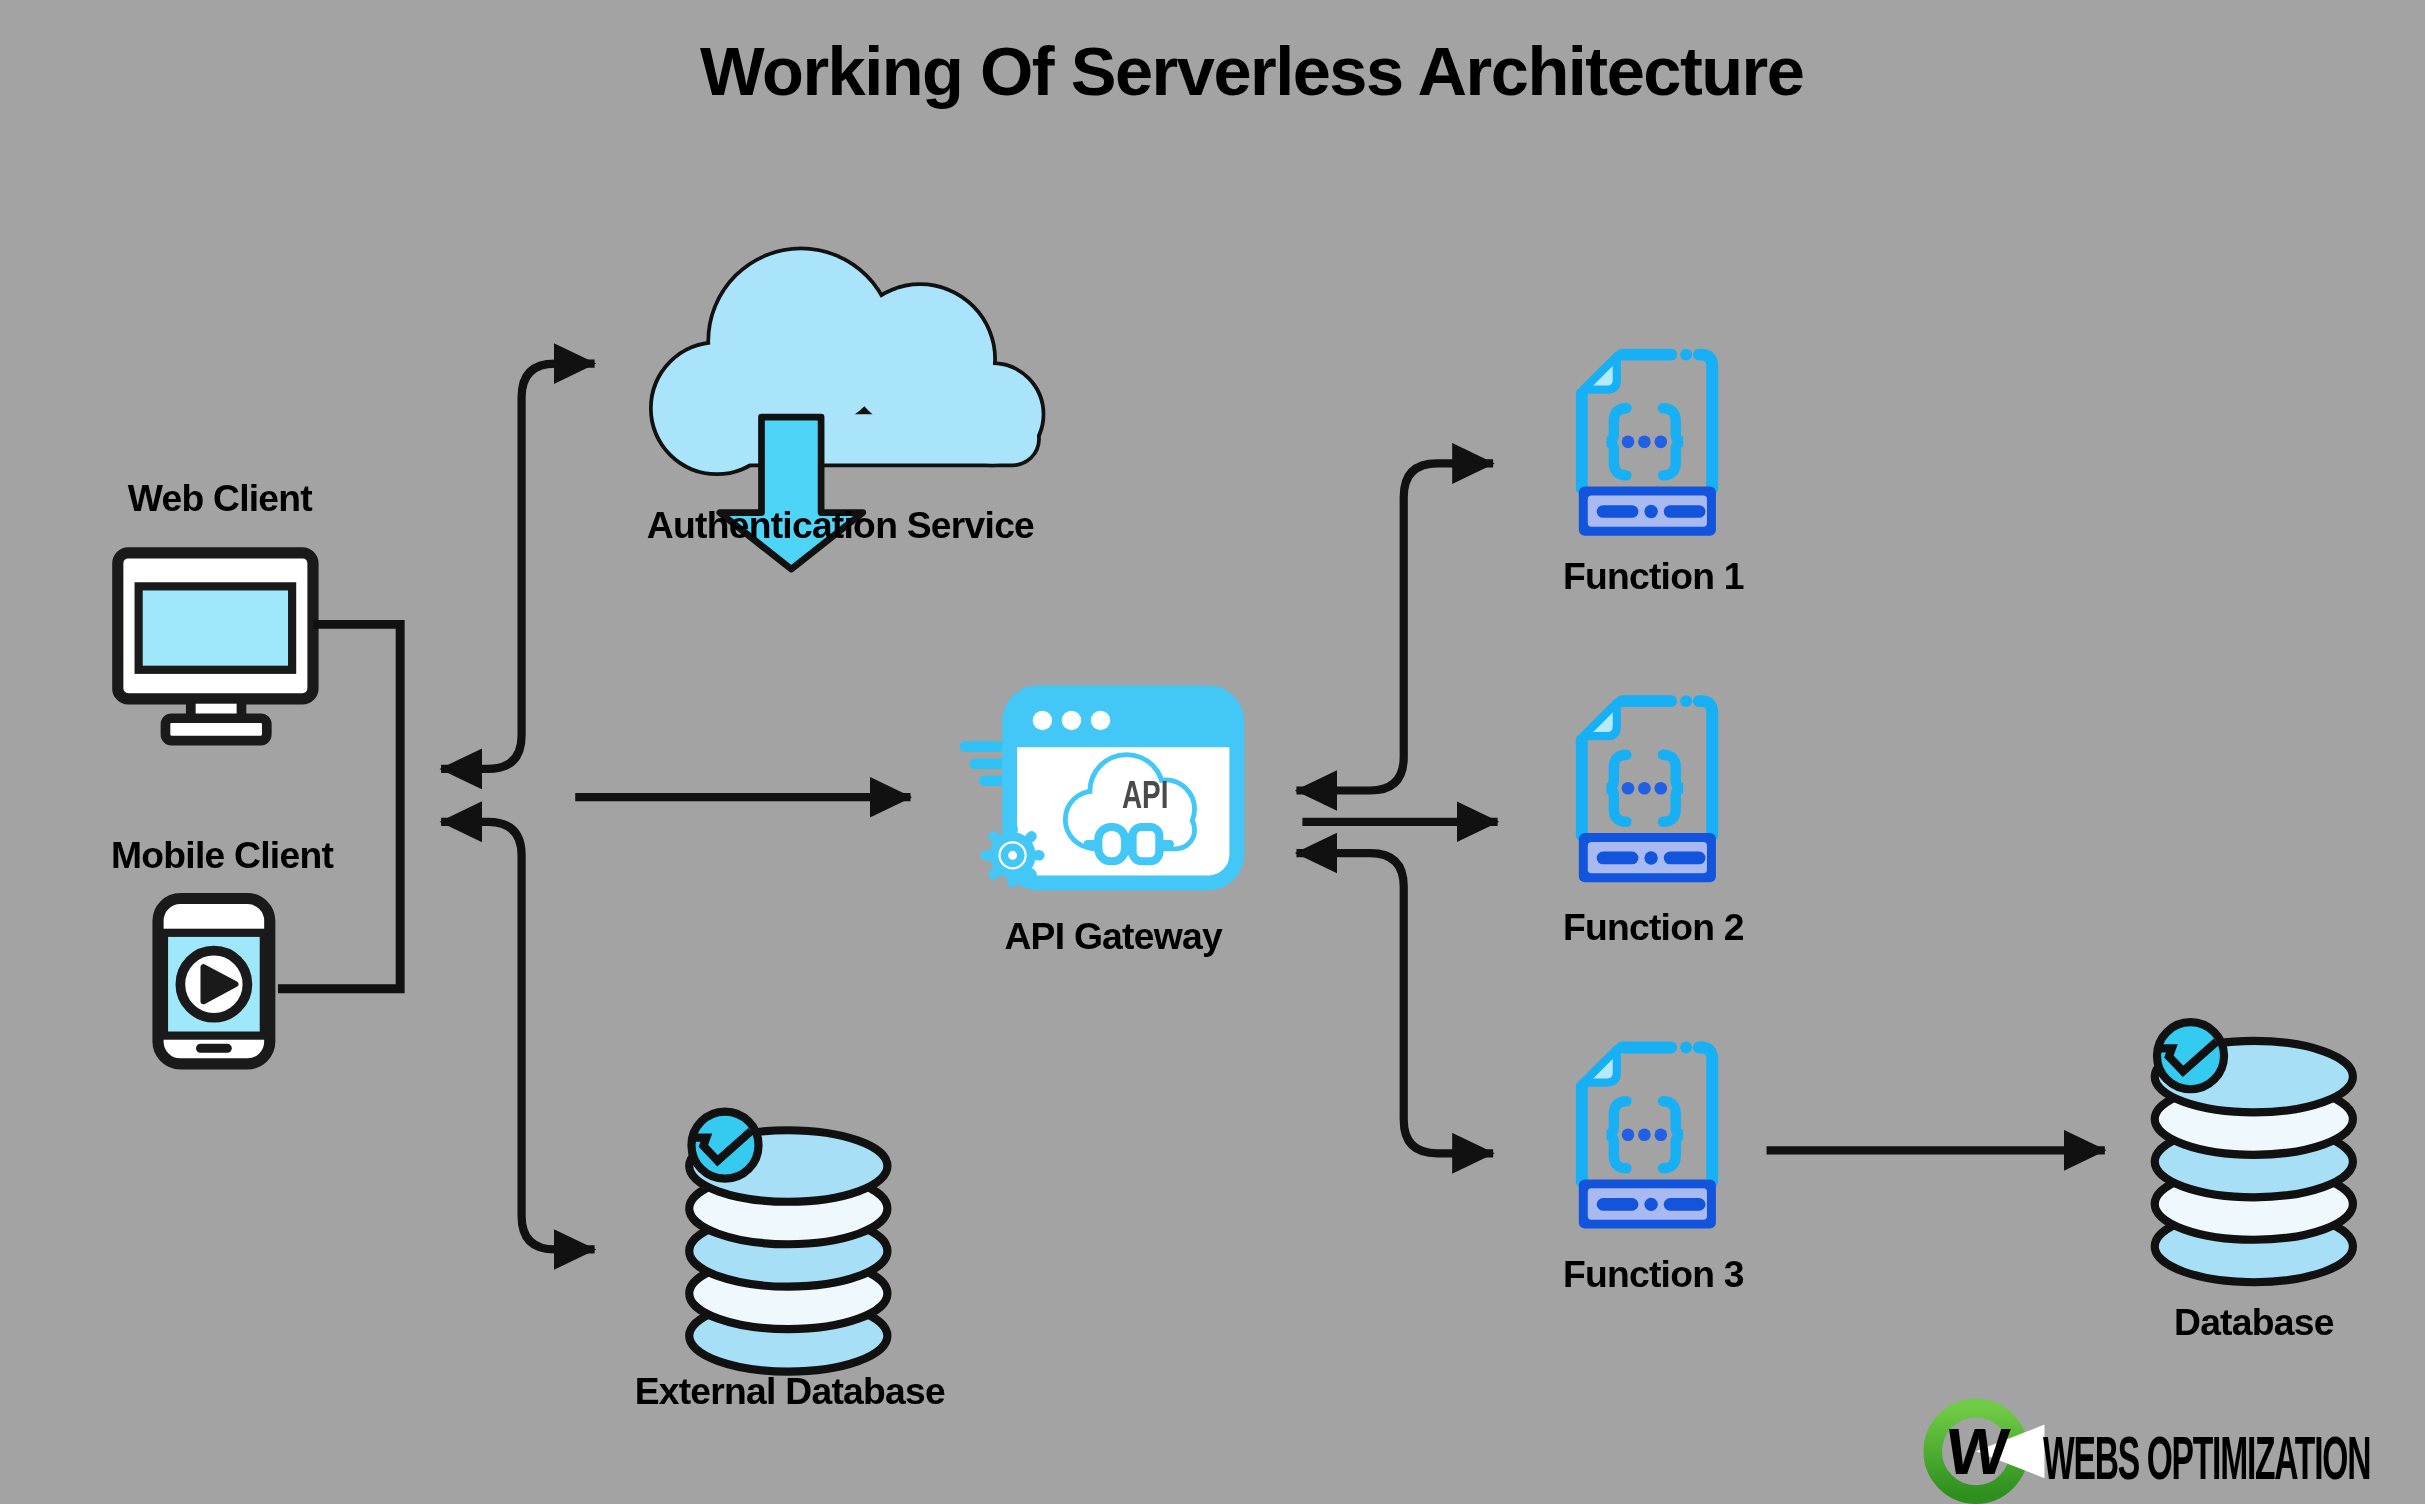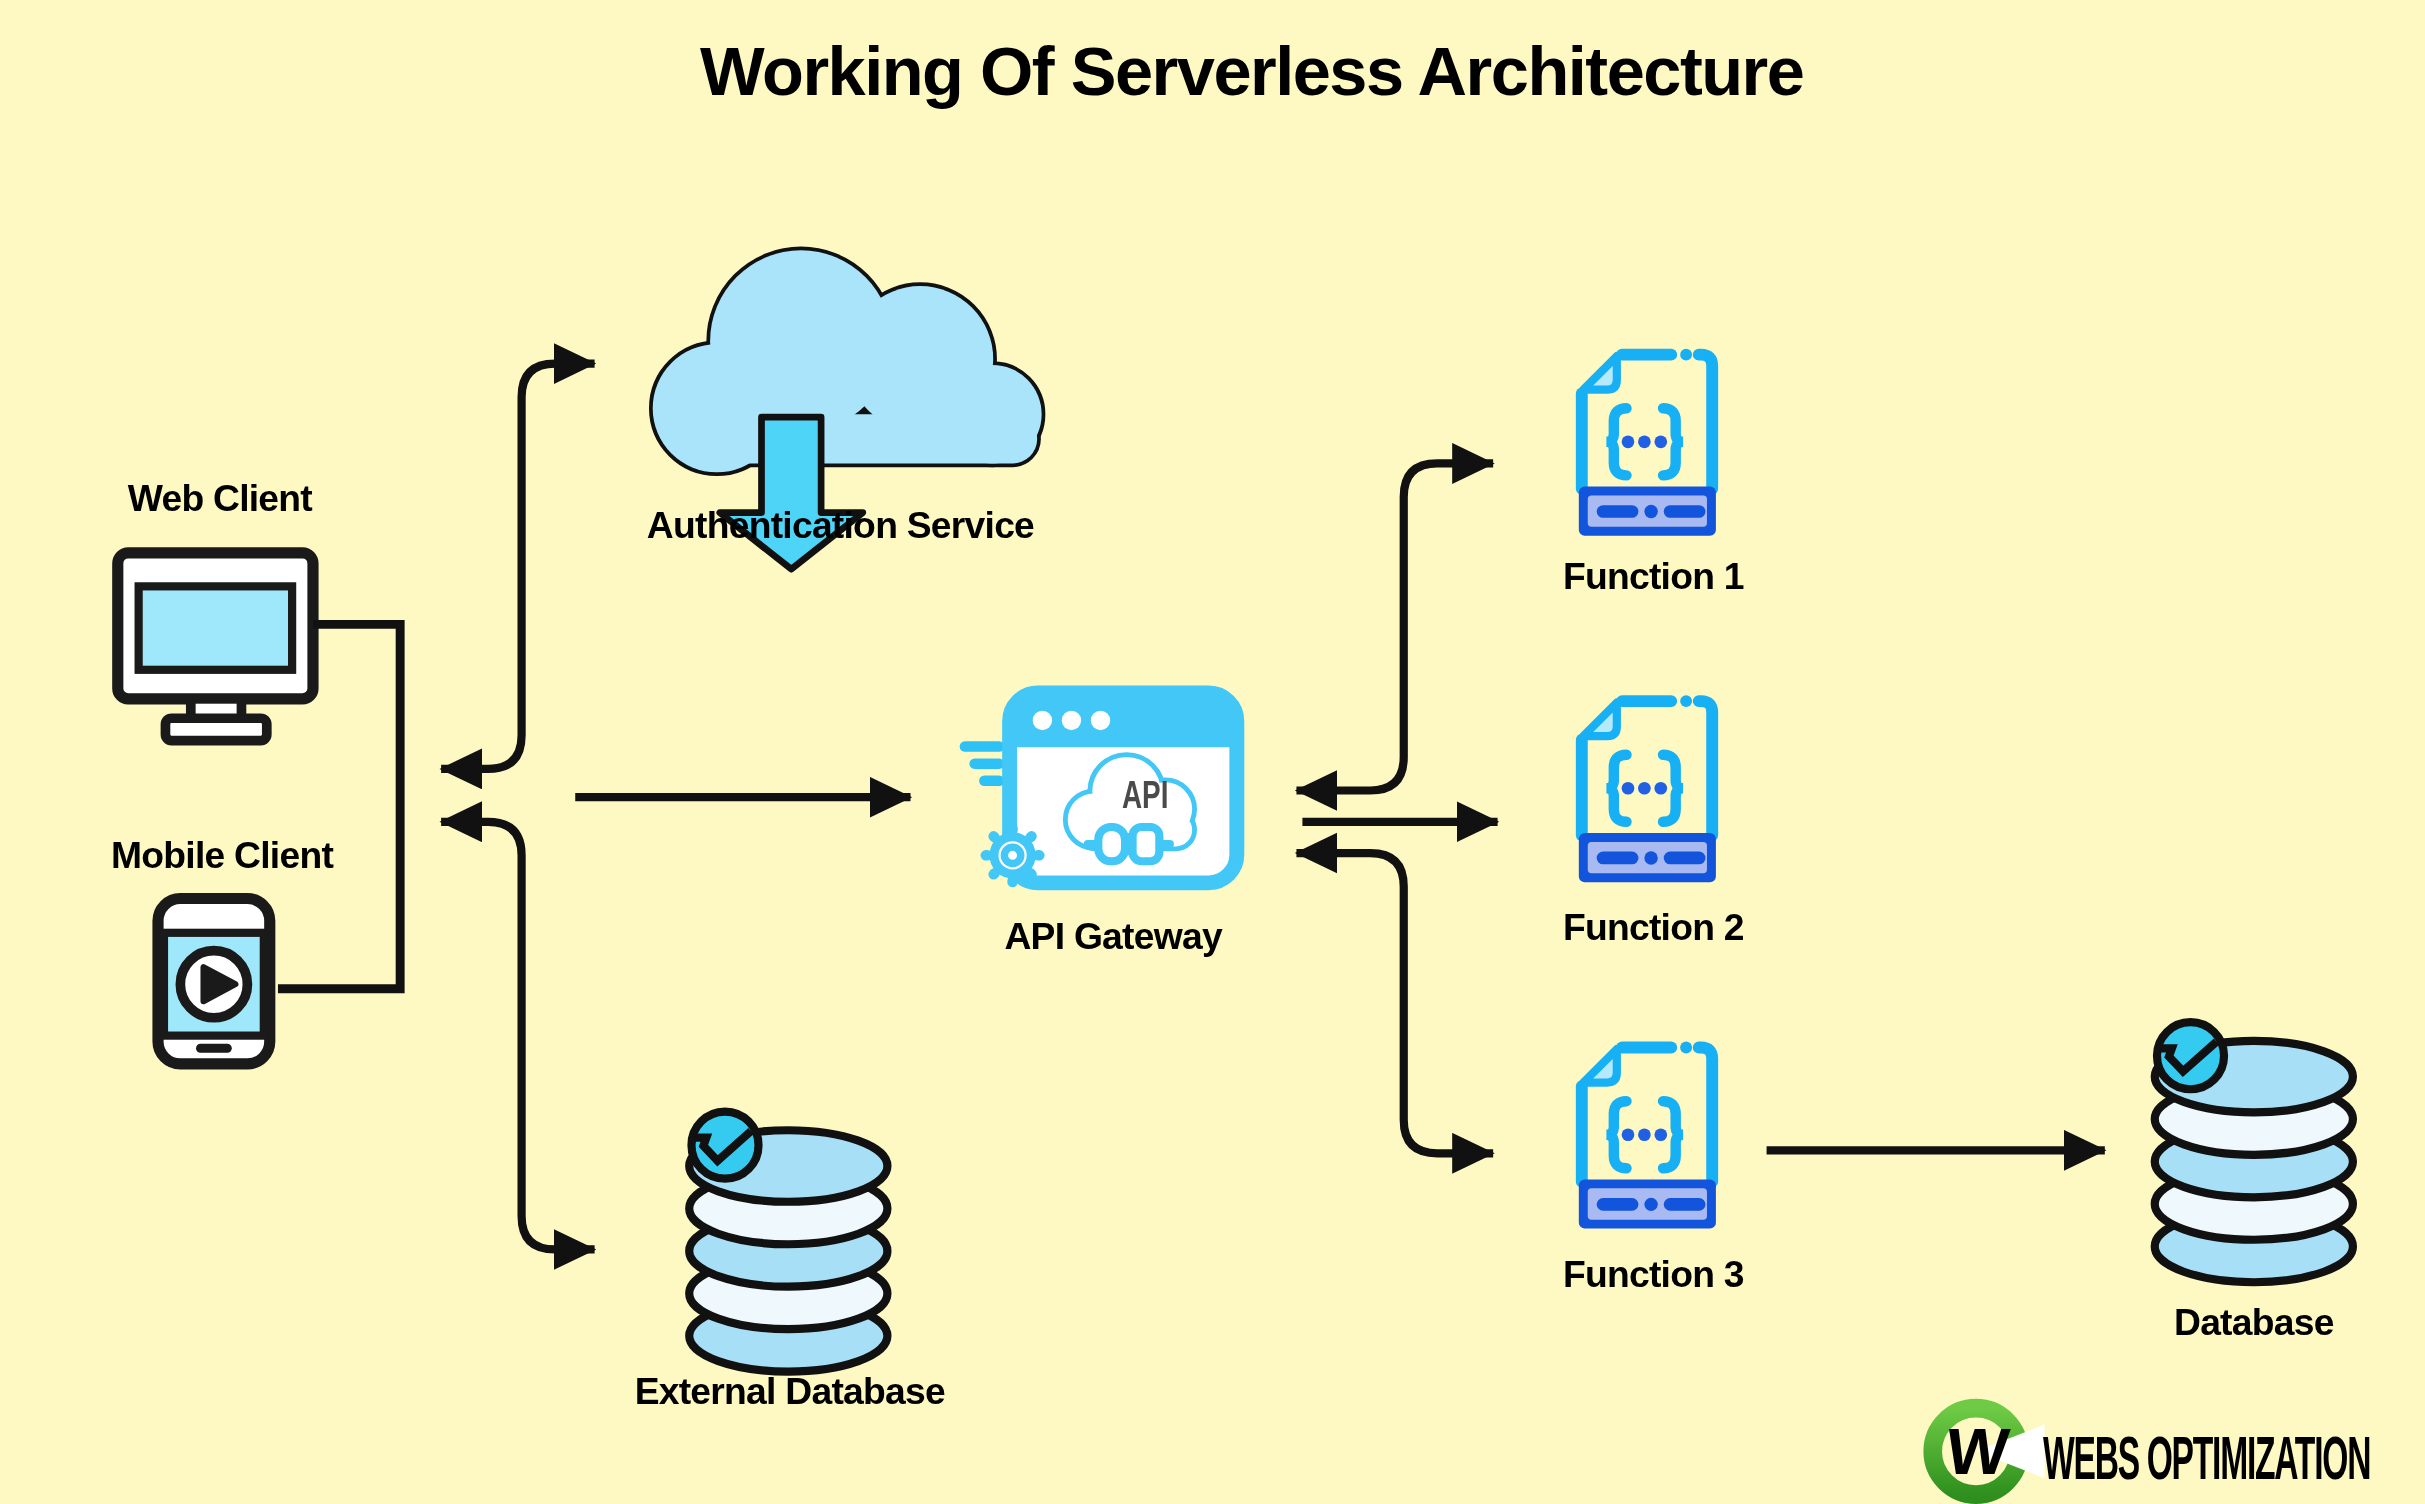--- a/index.html
+++ b/index.html
@@ -1,16 +1,16 @@
 <!DOCTYPE html>
 <html style="font-size:12px"><head>
 <meta charset="utf-8">
 <style>
   html,body{margin:0;padding:0;background:#ffffff;}
-  #stage{position:relative;width:2426px;height:1505px;background:#fef9c3;overflow:hidden;}
+  #stage{position:relative;width:2426px;height:1505px;background:#a3a3a3;overflow:hidden;}
   svg{display:block;}
   text{font-family:"Liberation Sans","DejaVu Sans",sans-serif;font-weight:bold;fill:#000;}
   .title-text{font-size:92px;letter-spacing:-2px;}
   .node-label{font-size:50px;letter-spacing:-1px;}
   .api-badge{font-size:52px;fill:#4a4a4a;letter-spacing:0px;}
   .logo-word{font-size:82px;letter-spacing:-3px;}
   .logo-mono{font-size:88px;}
 </style>
 </head>
 <body>

